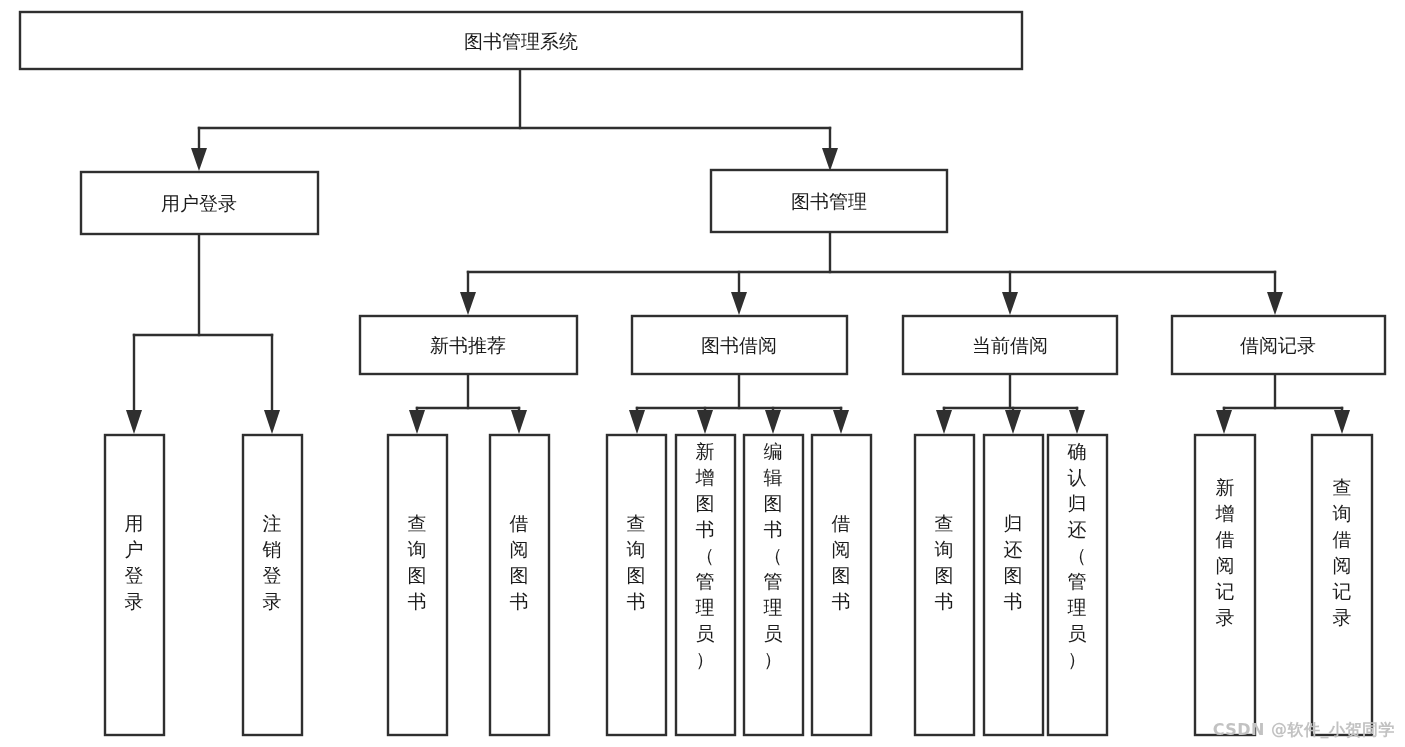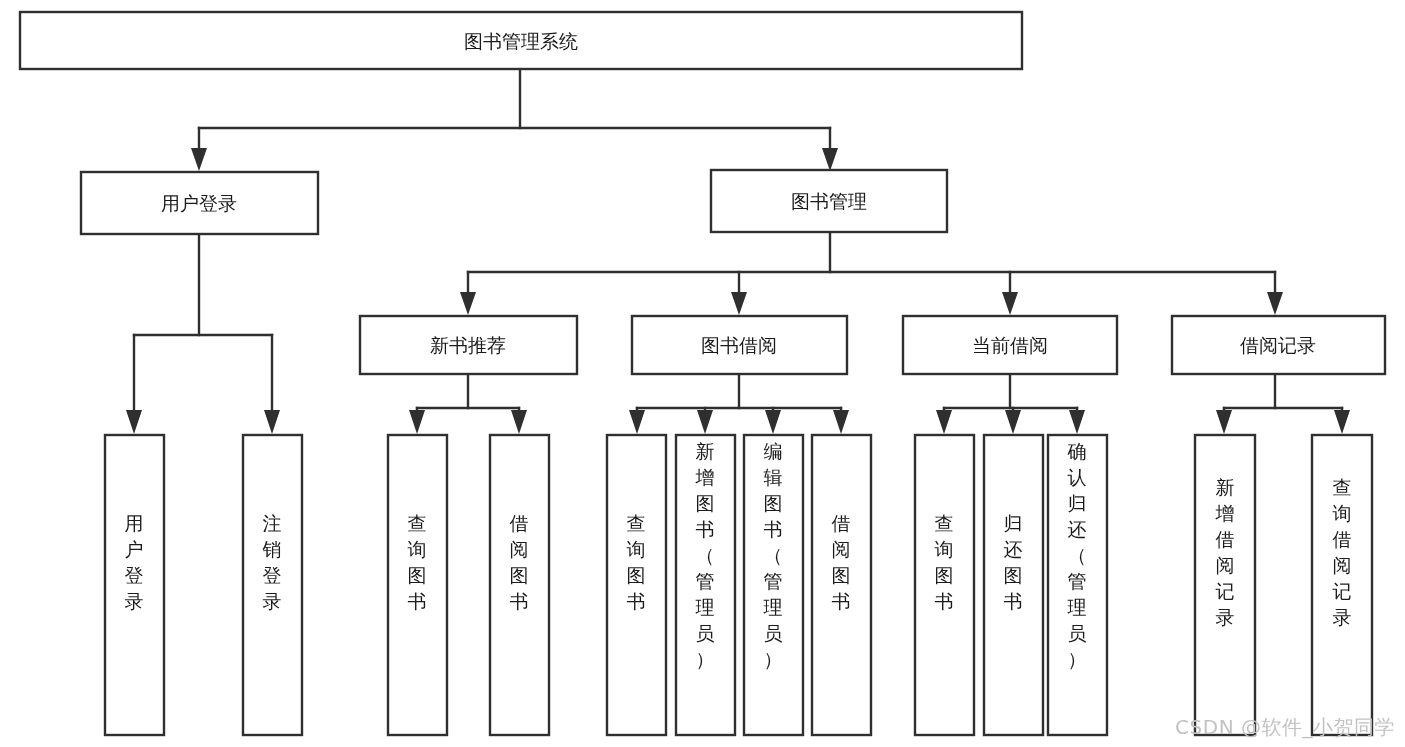--- a/index.html
+++ b/index.html
@@ -53,25 +53,26 @@
   }
   .arrow-head {
     fill: #2f2f2f;
     stroke: none;
   }
   .watermark {
     position: absolute;
     right: 10px;
     bottom: 6px;
     font-family: "DejaVu Sans", "Liberation Sans", sans-serif;
-    font-size: 20px;
+    font-size: 16px;
     color: #c2c2c2;
     white-space: nowrap;
     letter-spacing: 0.5px;
     pointer-events: none;
+    font-weight: bold;
   }
 </style>
 </head>
 <body>
 
 <div id="diagram-root">
 
   <svg class="diagram" viewBox="0 0 1405 747" xmlns="http://www.w3.org/2000/svg">
 
     <g>

